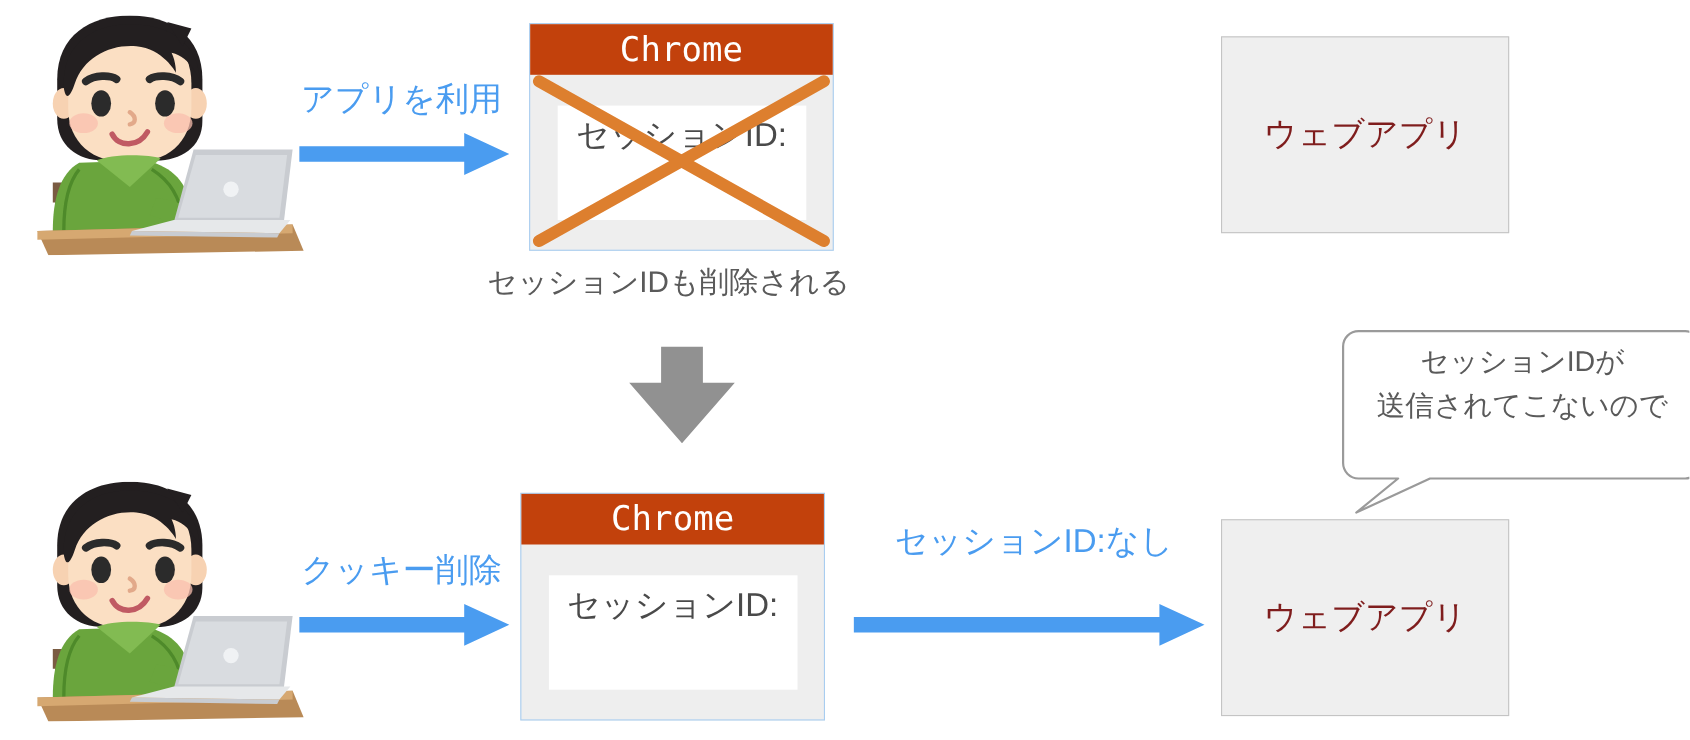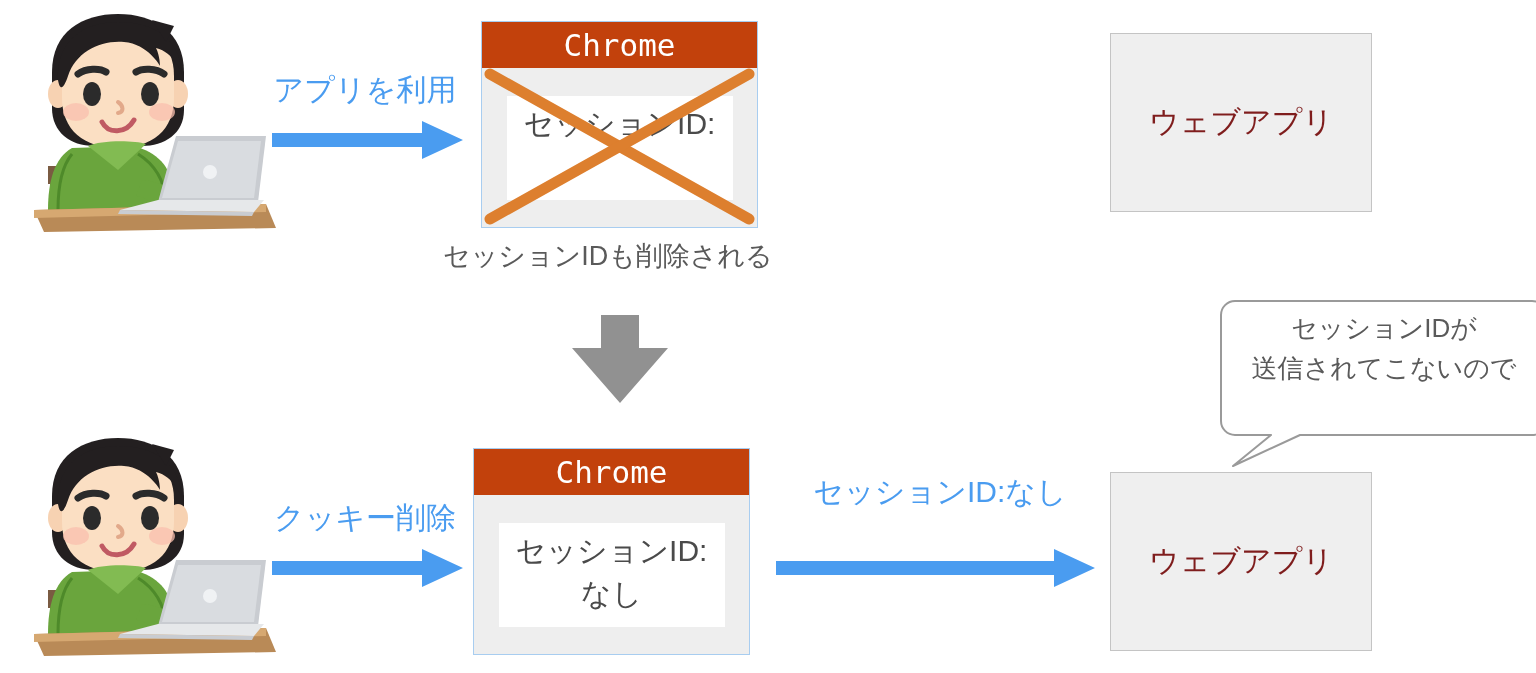--- a/index.html
+++ b/index.html
@@ -238,21 +238,20 @@
 
   <svg class="arrow-svg" style="left:272px; top:548px;" width="192" height="40" viewBox="0 0 192 40" xmlns="http://www.w3.org/2000/svg">
     <path d="M0 13 L150 13 L150 1 L191 20 L150 39 L150 27 L0 27 Z" fill="#4a9cf0"></path>
   </svg>
 
   <div class="chrome-window" style="left:473px; top:448px; width:277px; height:207px;">
     <div class="chrome-titlebar">Chrome</div>
     <div class="chrome-body">
       <div class="session-box" style="width:226px; height:104px;">
         <div class="line1">セッションID:</div>
-        <div class="line2">なし</div>
       </div>
     </div>
   </div>
 
   <div class="arrow-label" style="left:785px; top:472px; width:310px;">セッションID:なし</div>
 
   <svg class="arrow-svg" style="left:776px; top:548px;" width="320" height="40" viewBox="0 0 320 40" xmlns="http://www.w3.org/2000/svg">
     <path d="M0 13 L278 13 L278 1 L319 20 L278 39 L278 27 L0 27 Z" fill="#4a9cf0"></path>
   </svg>
 

